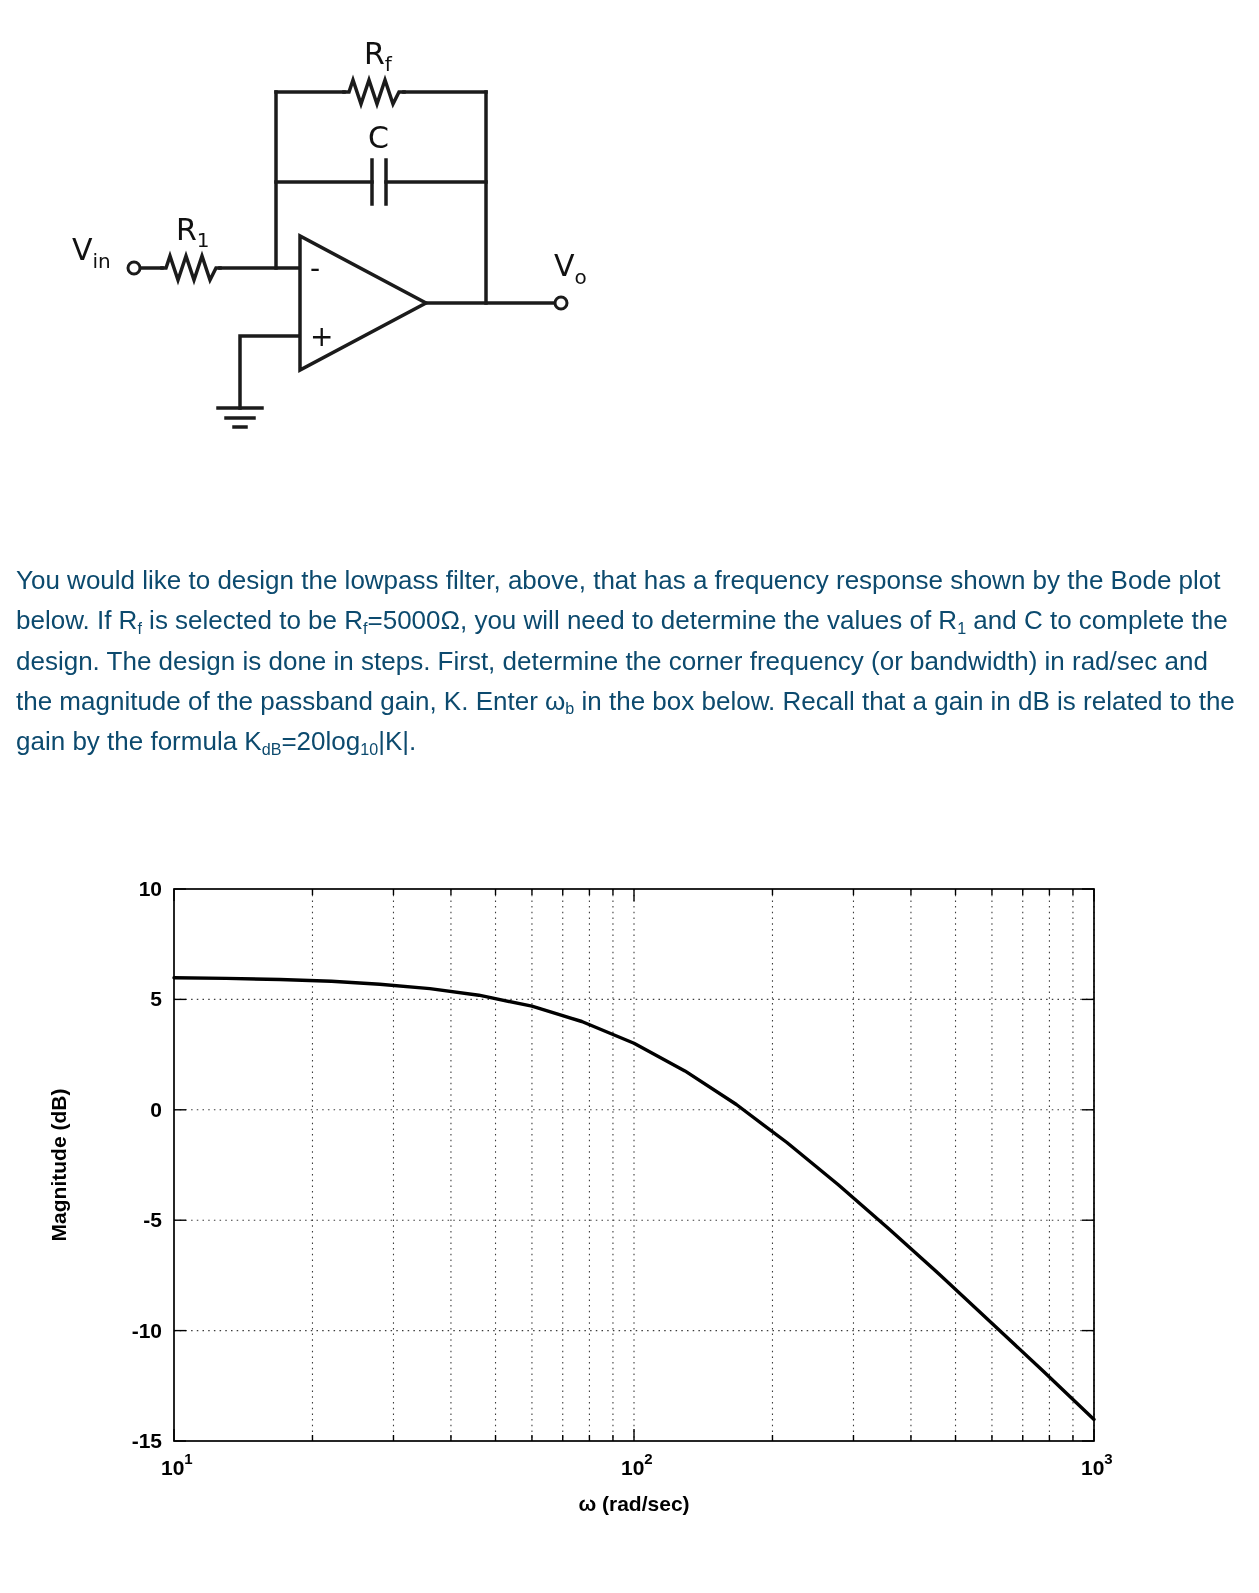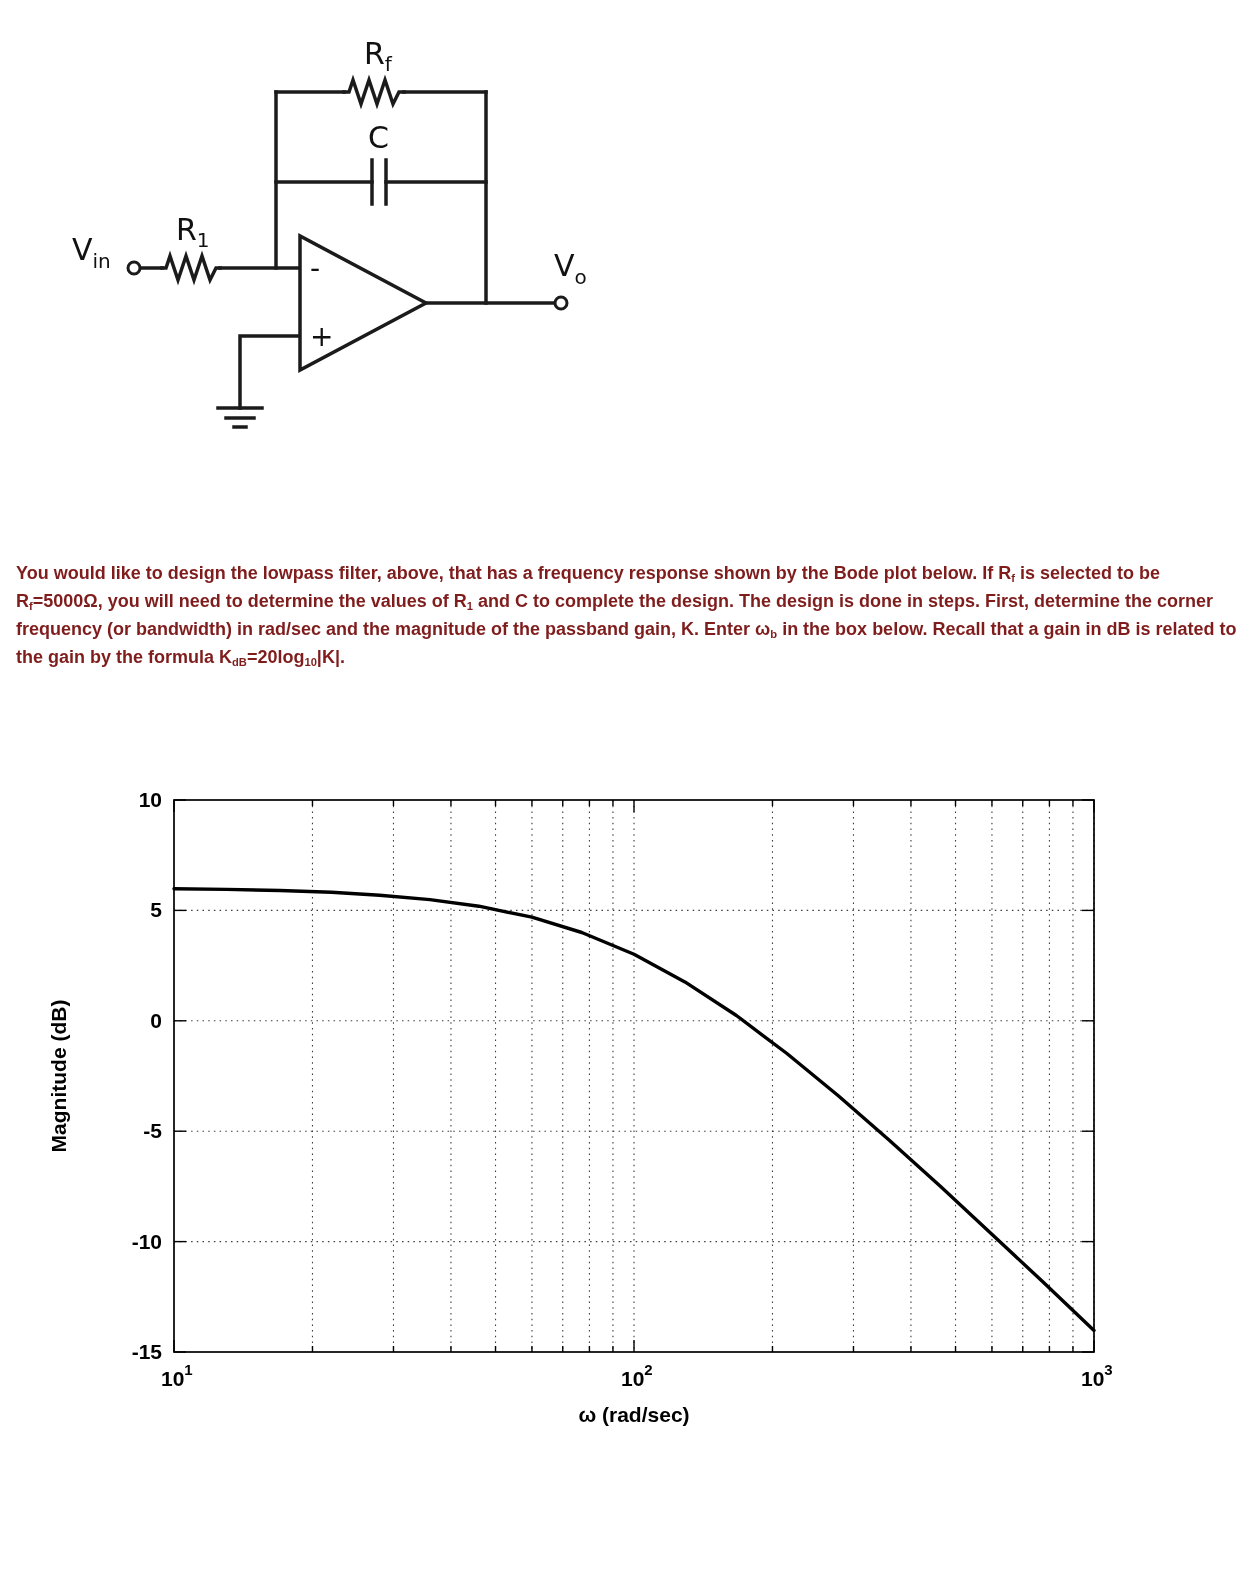--- a/index.html
+++ b/index.html
@@ -8,21 +8,21 @@
   
   .circuit-wrap{margin:10px 0 0 28px;}
   .wire path,.wire polyline{fill:none;stroke:#1b1b1b;stroke-width:3.5;stroke-linecap:square;}
   .comp{fill:#ffffff;stroke:#1b1b1b;stroke-width:3.5;stroke-linejoin:miter;}
   .term{fill:#ffffff;stroke:#1b1b1b;stroke-width:3;}
   .clabel{font-family:"DejaVu Sans",sans-serif;font-size:30px;fill:#111;font-weight:500;}
   .csub{font-size:20px;}
   .opsign{font-family:"DejaVu Sans",sans-serif;font-size:28px;fill:#111;}
 
   
-  .problem{margin:46px 18px 0 16px;font-size:18px;line-height:1.55;color:#7f1d1d;font-weight:700;}
+  .problem{margin:46px 18px 0 16px;font-size:26px;line-height:1.55;color:#0c4a6e;font-weight:400;}
   .problem sub{font-size:0.62em;vertical-align:baseline;position:relative;top:0.28em;line-height:0;}
 
   
   .chart-wrap{margin:118px 0 0 24px;}
   .grid{stroke:#3c3c3c;stroke-width:1.1;stroke-dasharray:1.5 4.2;}
   .axbox{fill:none;stroke:#000;stroke-width:1.7;}
   .tick{stroke:#000;stroke-width:1.4;}
   .ytl,.xtl,.axl{font-family:"Liberation Sans",sans-serif;font-size:21px;font-weight:bold;fill:#000;}
   .xte{font-size:15px;font-weight:bold;}
   .curve{fill:none;stroke:#000;stroke-width:3.4;stroke-linejoin:round;stroke-linecap:round;}

